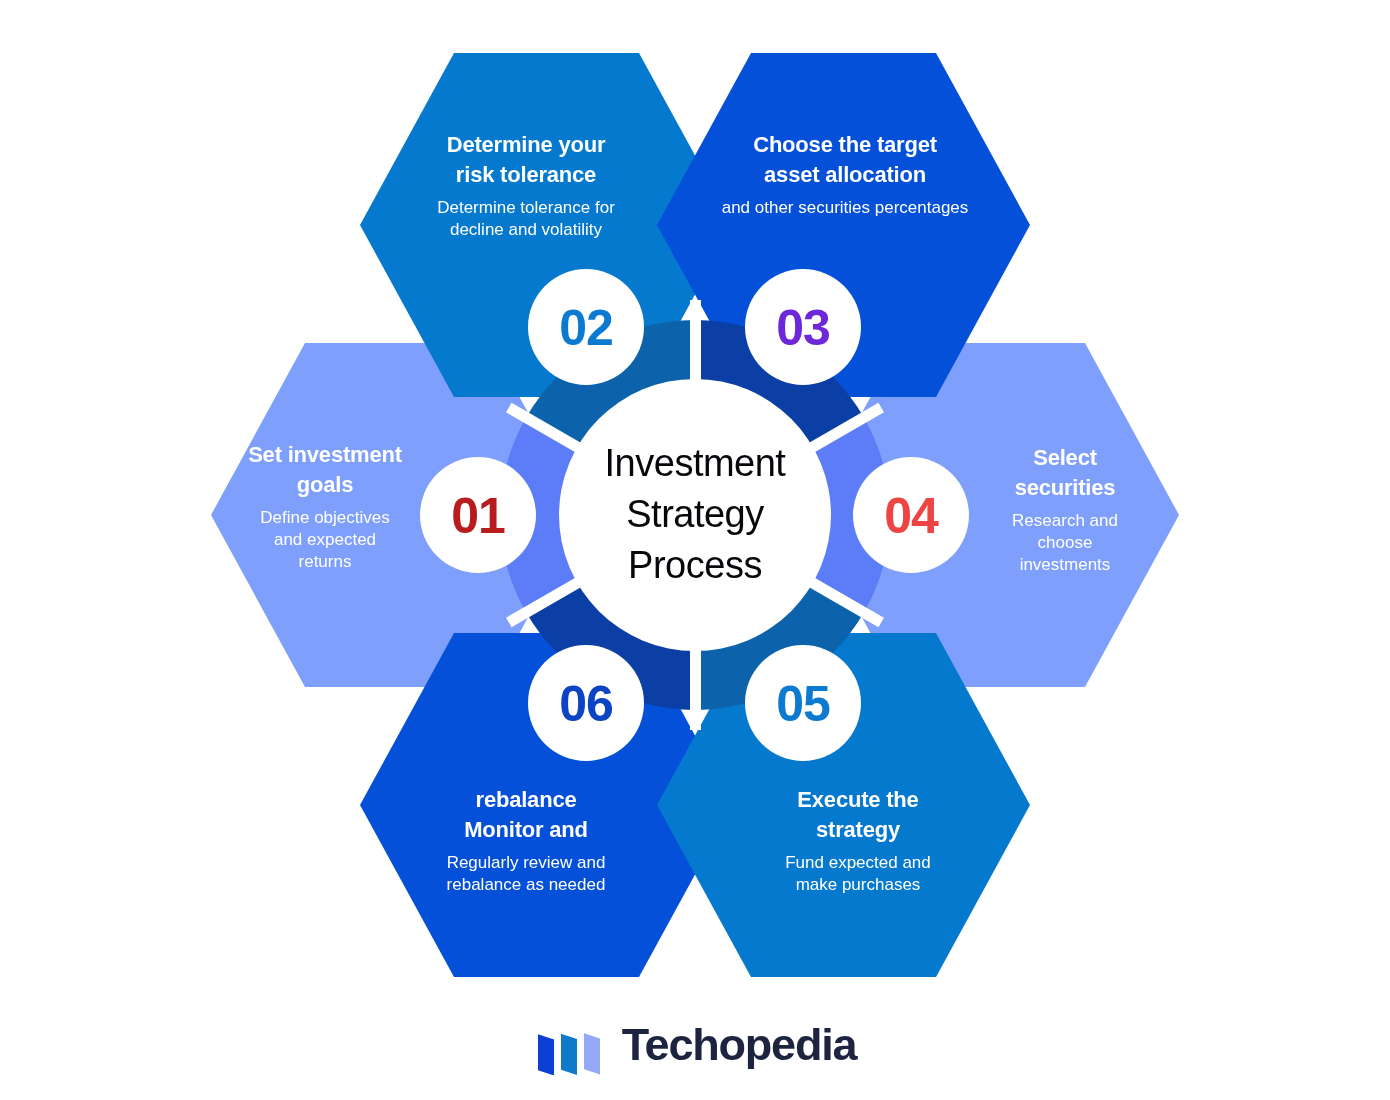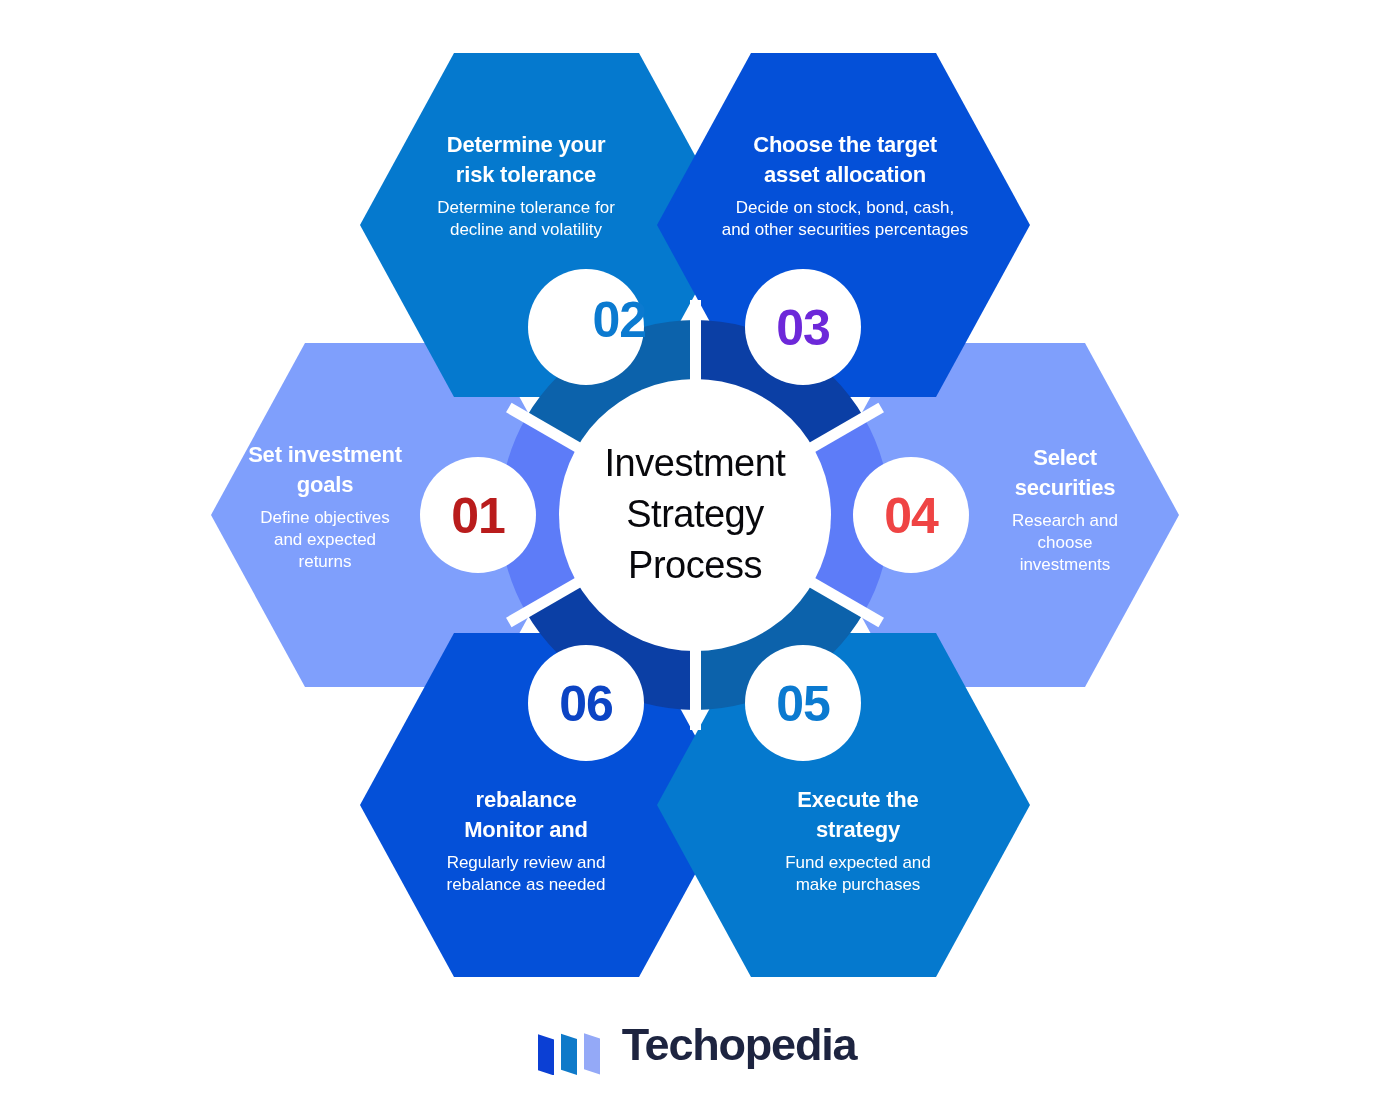--- a/index.html
+++ b/index.html
@@ -123,21 +123,21 @@
       <circle cx="803" cy="327" r="58" fill="#ffffff"></circle>
       <circle cx="911" cy="515" r="58" fill="#ffffff"></circle>
       <circle cx="803" cy="703" r="58" fill="#ffffff"></circle>
       <circle cx="586" cy="703" r="58" fill="#ffffff"></circle>
     </g>
   </svg>
 
   <div class="hex-label num-text" style="left:418px; top:487px; width:120px; color:#b91c1c;">
     <span>01</span>
   </div>
-  <div class="hex-label num-text" style="left:526px; top:291px; width:120px; color:#0b7ad0;text-align:right;">
+  <div class="hex-label num-text" style="left:526px; top:299px; width:120px; color:#0b7ad0;">
     <span>02</span>
   </div>
   <div class="hex-label num-text" style="left:743px; top:299px; width:120px; color:#6d28d9;">
     <span>03</span>
   </div>
   <div class="hex-label num-text" style="left:851px; top:487px; width:120px; color:#ef4444;">
     <span>04</span>
   </div>
   <div class="hex-label num-text" style="left:743px; top:675px; width:120px; color:#0b7ad0;">
     <span>05</span>
@@ -168,21 +168,20 @@
       <div>decline and volatility</div>
     </div>
   </div>
 
   <div class="hex-label" style="left:700px; top:130px; width:290px;">
     <div class="hex-title">
       <div>Choose the target</div>
       <div>asset allocation</div>
     </div>
     <div class="hex-desc">
-      <div>Decide on stock, bond, cash,</div>
       <div>and other securities percentages</div>
     </div>
   </div>
 
   <div class="hex-label" style="left:965px; top:443px; width:200px;">
     <div class="hex-title">
       <div>Select</div>
       <div>securities</div>
     </div>
     <div class="hex-desc">

